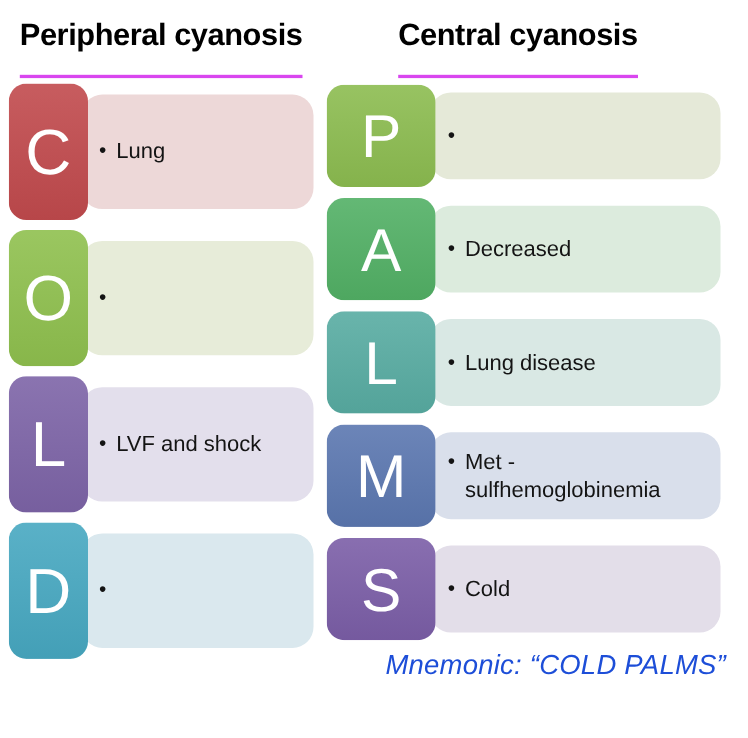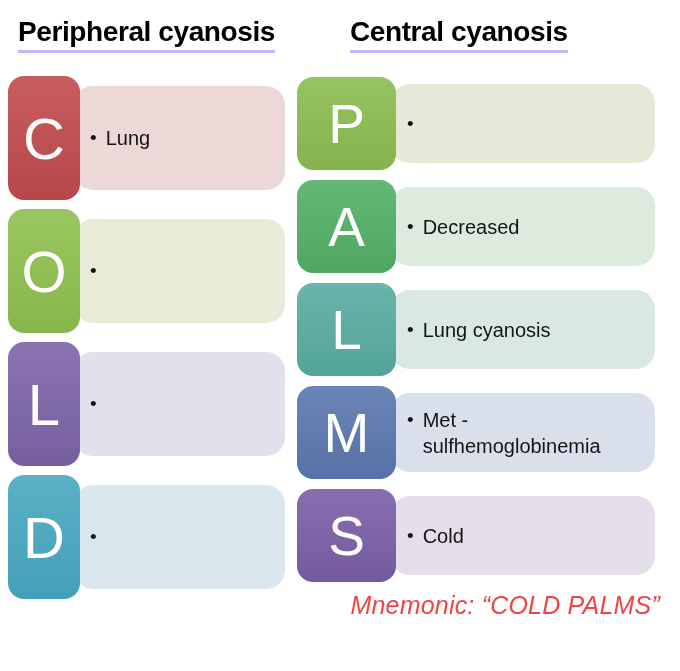--- a/index.html
+++ b/index.html
@@ -1,23 +1,23 @@
 <!DOCTYPE html>
 <html><head>
 <meta charset="utf-8">
 <style>
   html,body{margin:0;padding:0;background:#fff;}
   .stage{
     position:relative;width:680px;height:671px;background:#ffffff;
     font-family:"Liberation Sans",sans-serif;overflow:hidden;
   }
   .col-title{position:absolute;font-weight:bold;font-size:28px;color:#000;letter-spacing:-0.4px;}
-  .col-title .u{display:inline-block;border-bottom:3px solid #c4b5fd;padding-bottom:2px;}
+  .col-title .u{display:inline-block;border-bottom:3px solid #d946ef;padding-bottom:20px;}
   #title-left{left:18px;top:16px;}
-  #title-right{left:350px;top:16px;}
+  #title-right{left:362px;top:16px;}
 
   .rows{position:absolute;display:flex;flex-direction:column;}
   #rows-left{left:8px;top:76px;gap:9px;}
   #rows-right{left:297px;top:77px;gap:10px;}
 
   .row{position:relative;}
   .row.l{width:277px;height:124px;}
   .row.r{width:358px;height:93px;}
 
   .tile{
@@ -78,20 +78,21 @@
           <span class="bullet">•</span>
         </div>
       </div>
     </div>
 
     <div class="row l">
       <div class="tile" style="background-color: rgb(125, 100, 167);">L</div>
       <div class="desc" style="background-color: rgb(227, 223, 236);">
         <div class="li">
           <span class="bullet">•</span>
+          <span class="txt">LVF and shock</span>
         </div>
       </div>
     </div>
 
     <div class="row l">
       <div class="tile" style="background-color: rgb(71, 168, 193);">D</div>
       <div class="desc" style="background-color: rgb(218, 232, 238);">
         <div class="li">
           <span class="bullet">•</span>
         </div>
@@ -119,21 +120,21 @@
           <span class="txt">Decreased</span>
         </div>
       </div>
     </div>
 
     <div class="row r">
       <div class="tile" style="background-color: rgb(88, 172, 162);">L</div>
       <div class="desc" style="background-color: rgb(217, 232, 228);">
         <div class="li">
           <span class="bullet">•</span>
-          <span class="txt">Lung cyanosis</span>
+          <span class="txt">Lung disease</span>
         </div>
       </div>
     </div>
 
     <div class="row r">
       <div class="tile" style="background-color: rgb(91, 119, 176);">M</div>
       <div class="desc" style="background-color: rgb(217, 223, 235);">
         <div class="li">
           <span class="bullet">•</span>
           <span class="txt">Met -
@@ -147,15 +148,15 @@
       <div class="desc" style="background-color: rgb(227, 222, 233);">
         <div class="li">
           <span class="bullet">•</span>
           <span class="txt">Cold</span>
         </div>
       </div>
     </div>
 
   </div>
 
-  <div class="mnemonic" style="color: #ef4444;">Mnemonic: “COLD PALMS”</div>
+  <div class="mnemonic" style="color: #1d4ed8;">Mnemonic: “COLD PALMS”</div>
 
 </div>
 
 </body></html>

